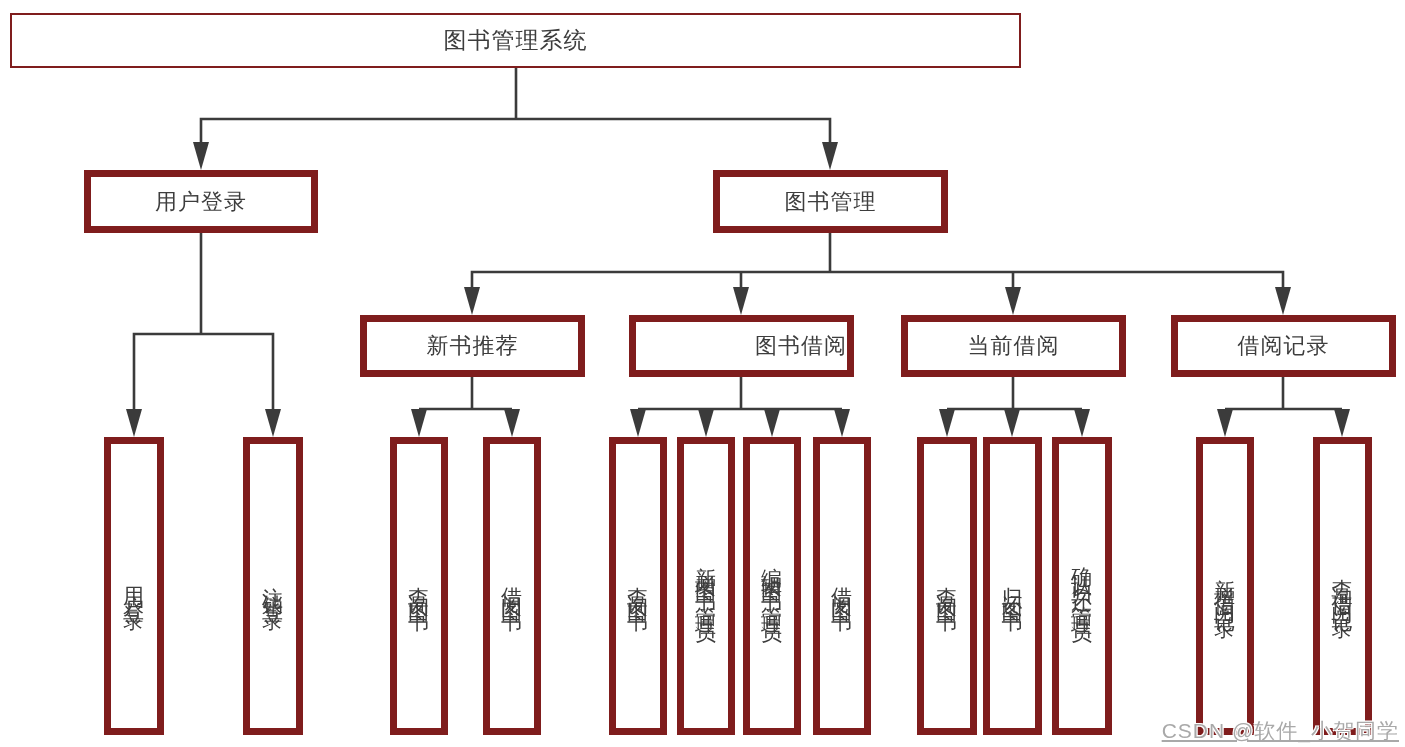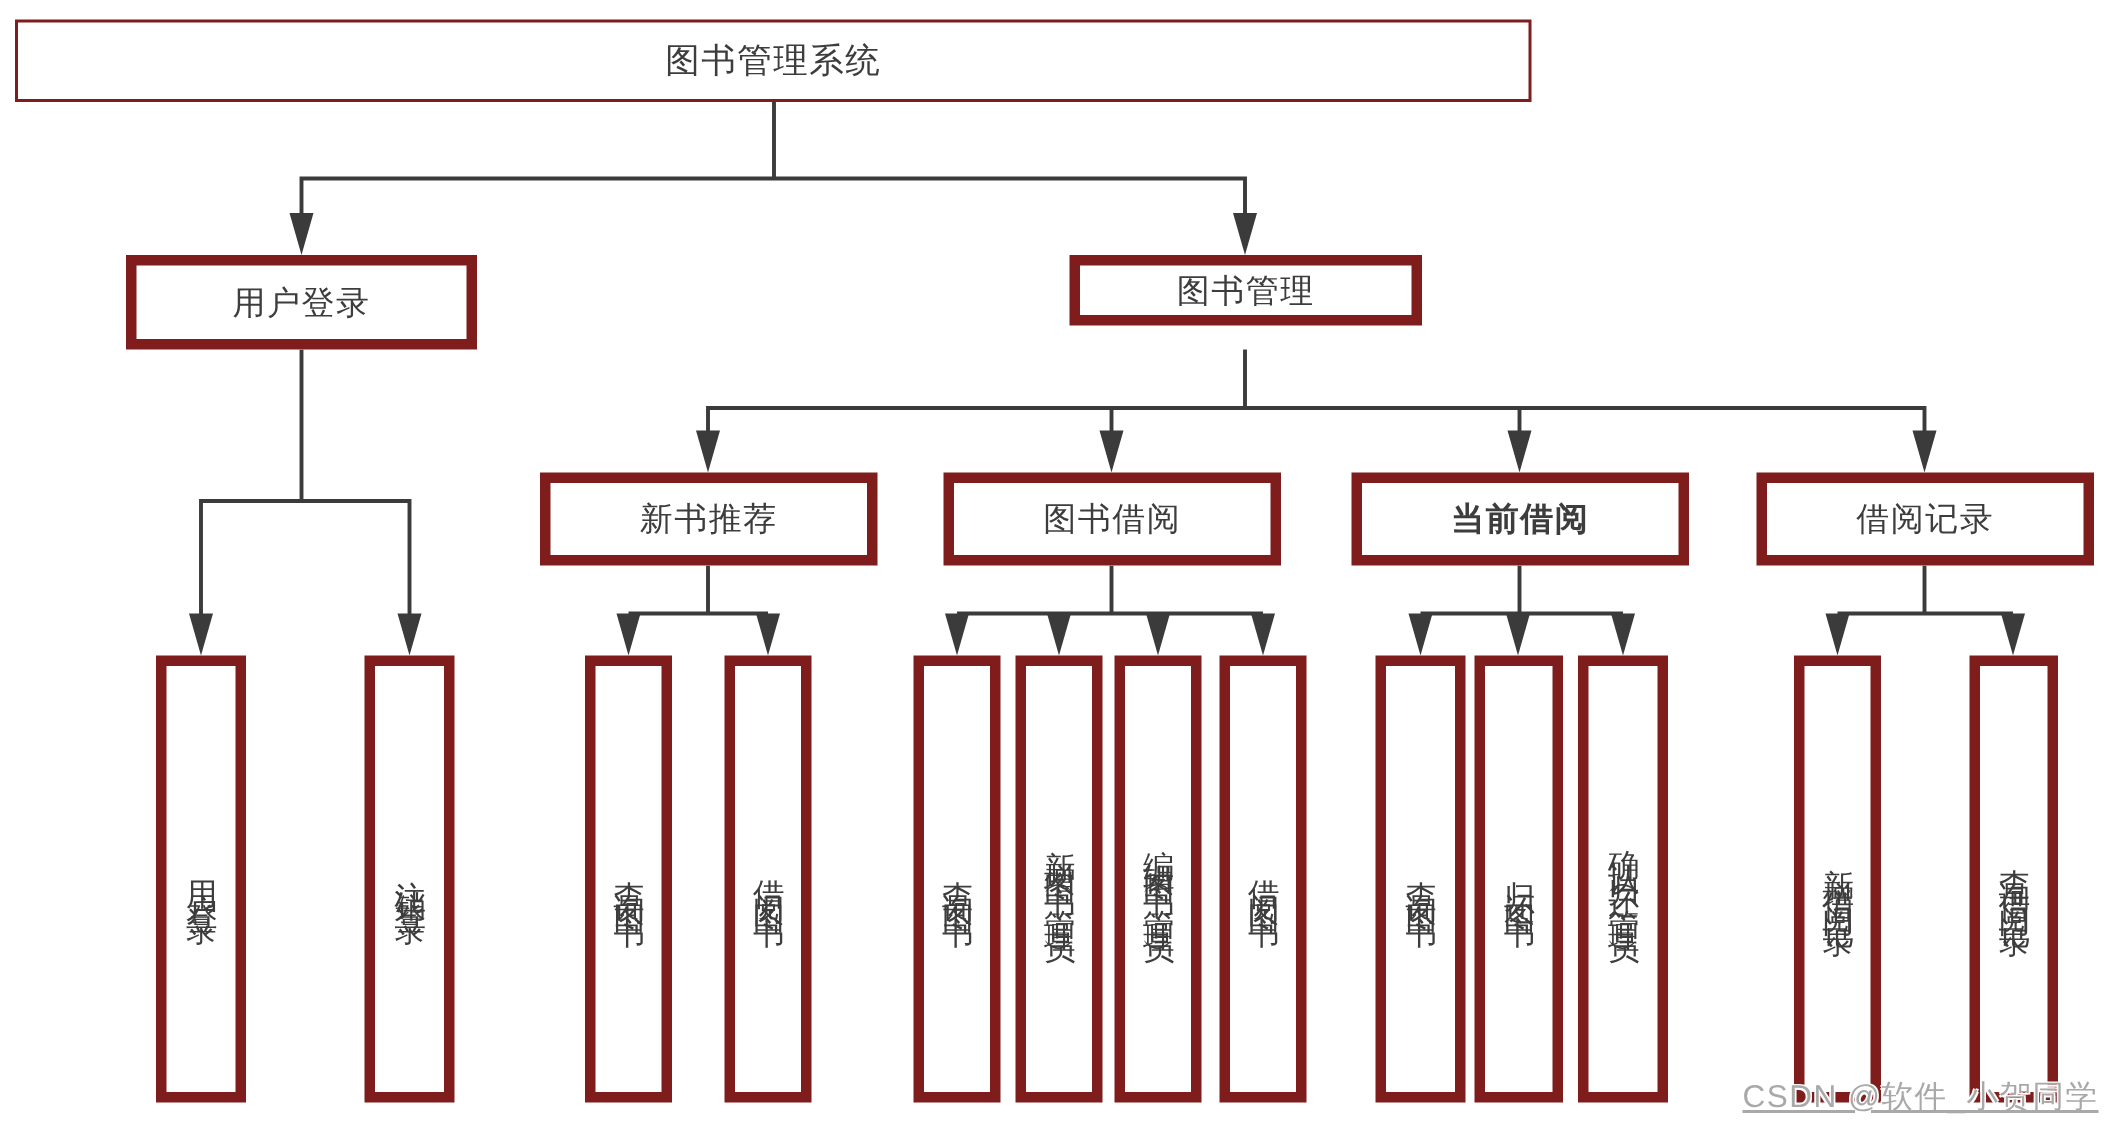--- a/index.html
+++ b/index.html
@@ -82,31 +82,31 @@
     </g>
   </svg>
 
   <div class="node hnode root" style="left:10px;top:13px;width:1011px;height:55px;">
     <span>图书管理系统</span>
   </div>
 
   <div class="node hnode" style="left:84px;top:170px;width:234px;height:63px;">
     <span>用户登录</span>
   </div>
-  <div class="node hnode" style="left:713px;top:170px;width:235px;height:47px;">
+  <div class="node hnode" style="left:713px;top:170px;width:235px;height:63px;">
     <span>图书管理</span>
   </div>
 
   <div class="node hnode" style="left:360px;top:315px;width:225px;height:62px;">
     <span>新书推荐</span>
   </div>
-  <div class="node hnode" style="left:629px;top:315px;width:225px;height:62px;">
+  <div class="node hnode" style="left:629px;top:315px;width:225px;height:62px;justify-content:flex-end;">
     <span>图书借阅</span>
   </div>
-  <div class="node hnode" style="left:901px;top:315px;width:225px;height:62px;font-weight:bold;">
+  <div class="node hnode" style="left:901px;top:315px;width:225px;height:62px;">
     <span>当前借阅</span>
   </div>
   <div class="node hnode" style="left:1171px;top:315px;width:225px;height:62px;">
     <span>借阅记录</span>
   </div>
 
   <div class="node vnode" style="left:104px;top:437px;width:60px;height:298px;">
     <span>用户登录</span>
   </div>
   <div class="node vnode" style="left:243px;top:437px;width:60px;height:298px;">

